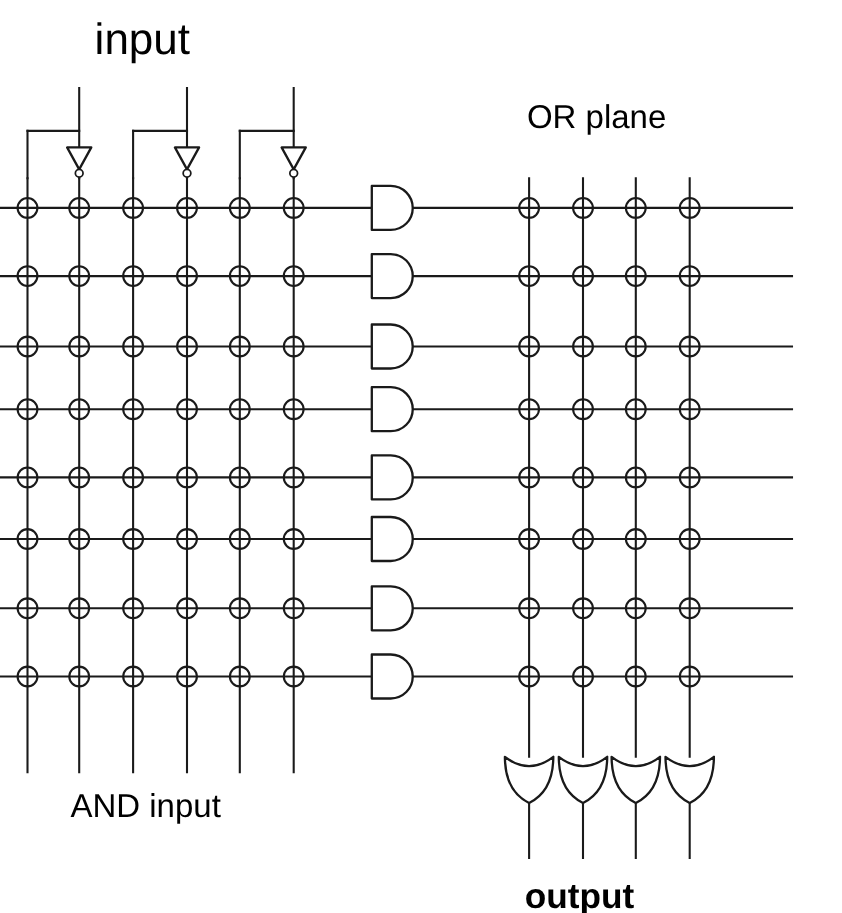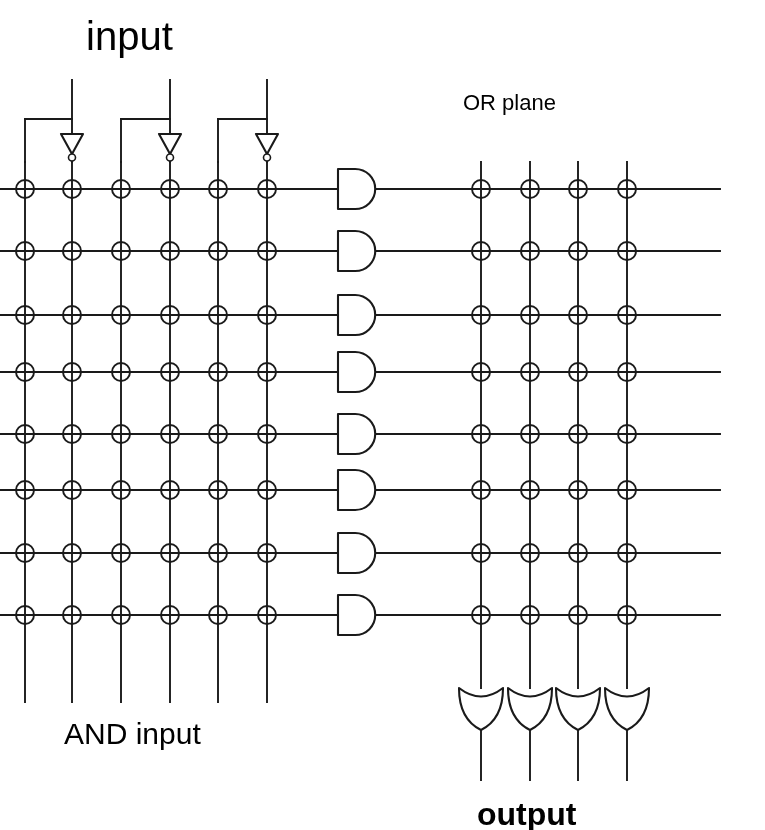--- a/index.html
+++ b/index.html
@@ -54,23 +54,23 @@
     white-space: nowrap;
     line-height: 1;
     user-select: none;
   }
   #label-input {
     left: 86px;
     top: 4px;
     font-size: 40px;
   }
   #label-or-plane {
-    left: 463px;
+    left: 479px;
     top: 80px;
-    font-size: 22px;
+    font-size: 30px;
   }
   #label-and-plane {
     left: 64px;
     top: 707px;
     font-size: 30px;
   }
   #label-output {
     left: 477px;
     top: 786px;
     font-size: 32px;

